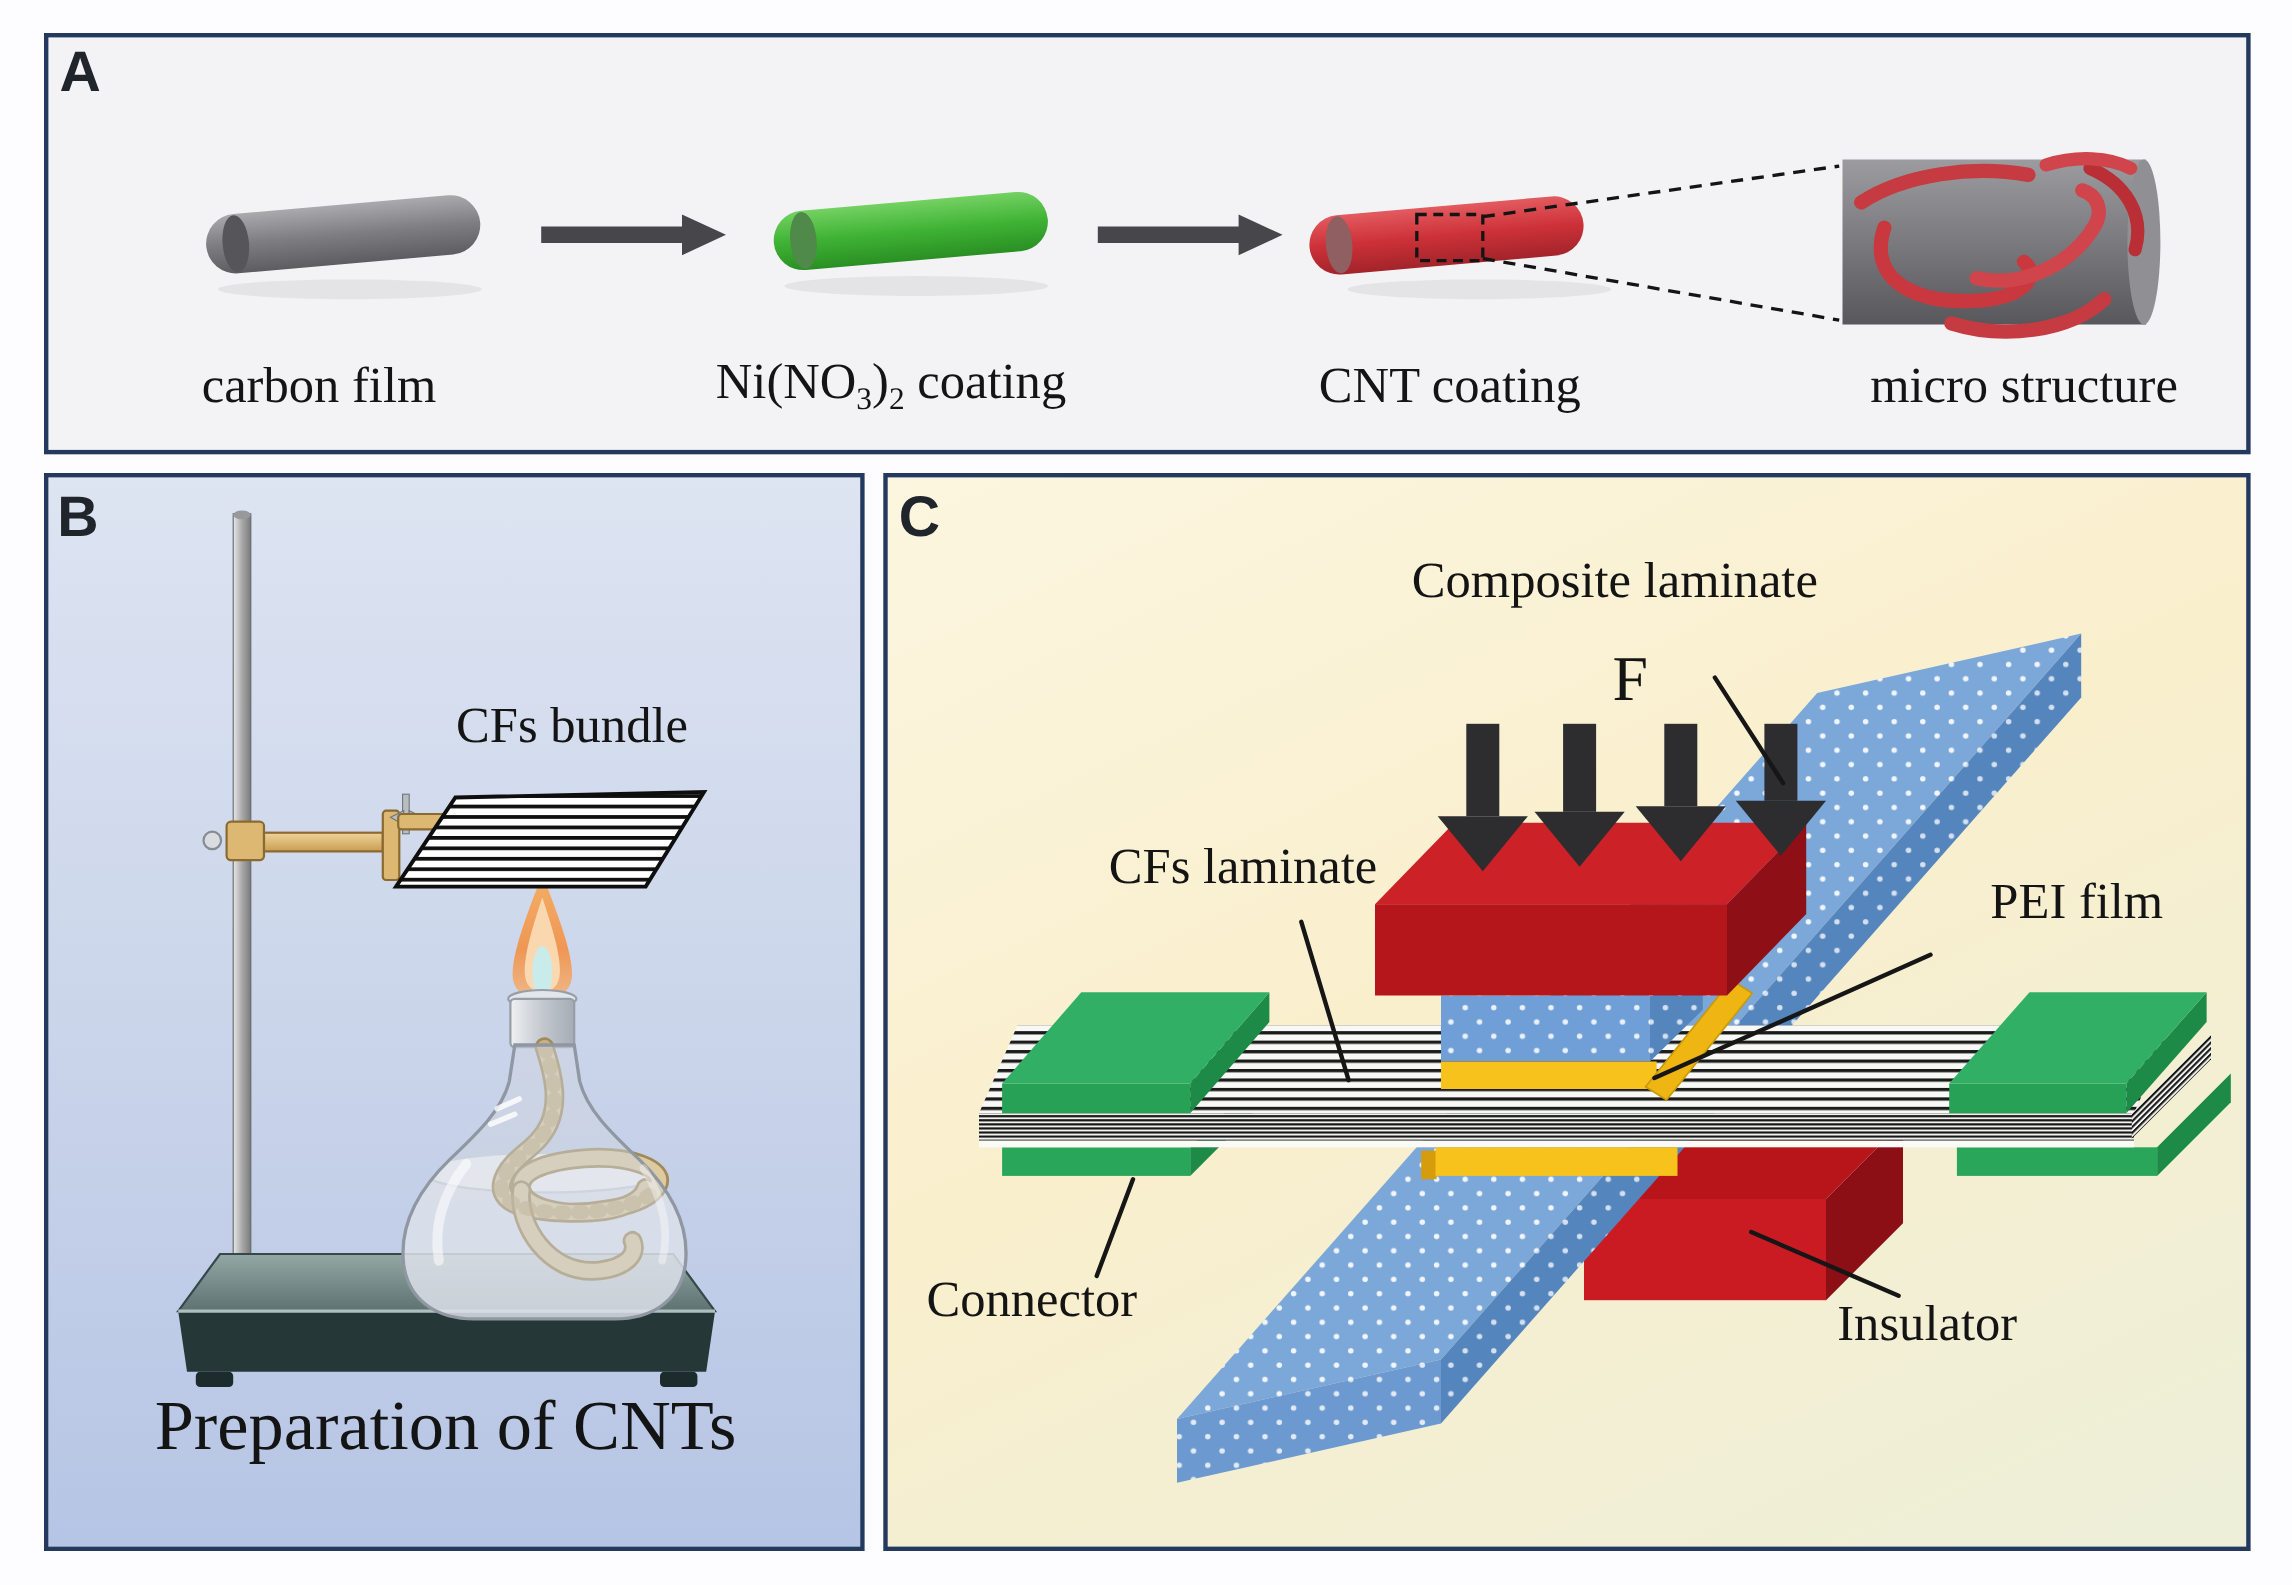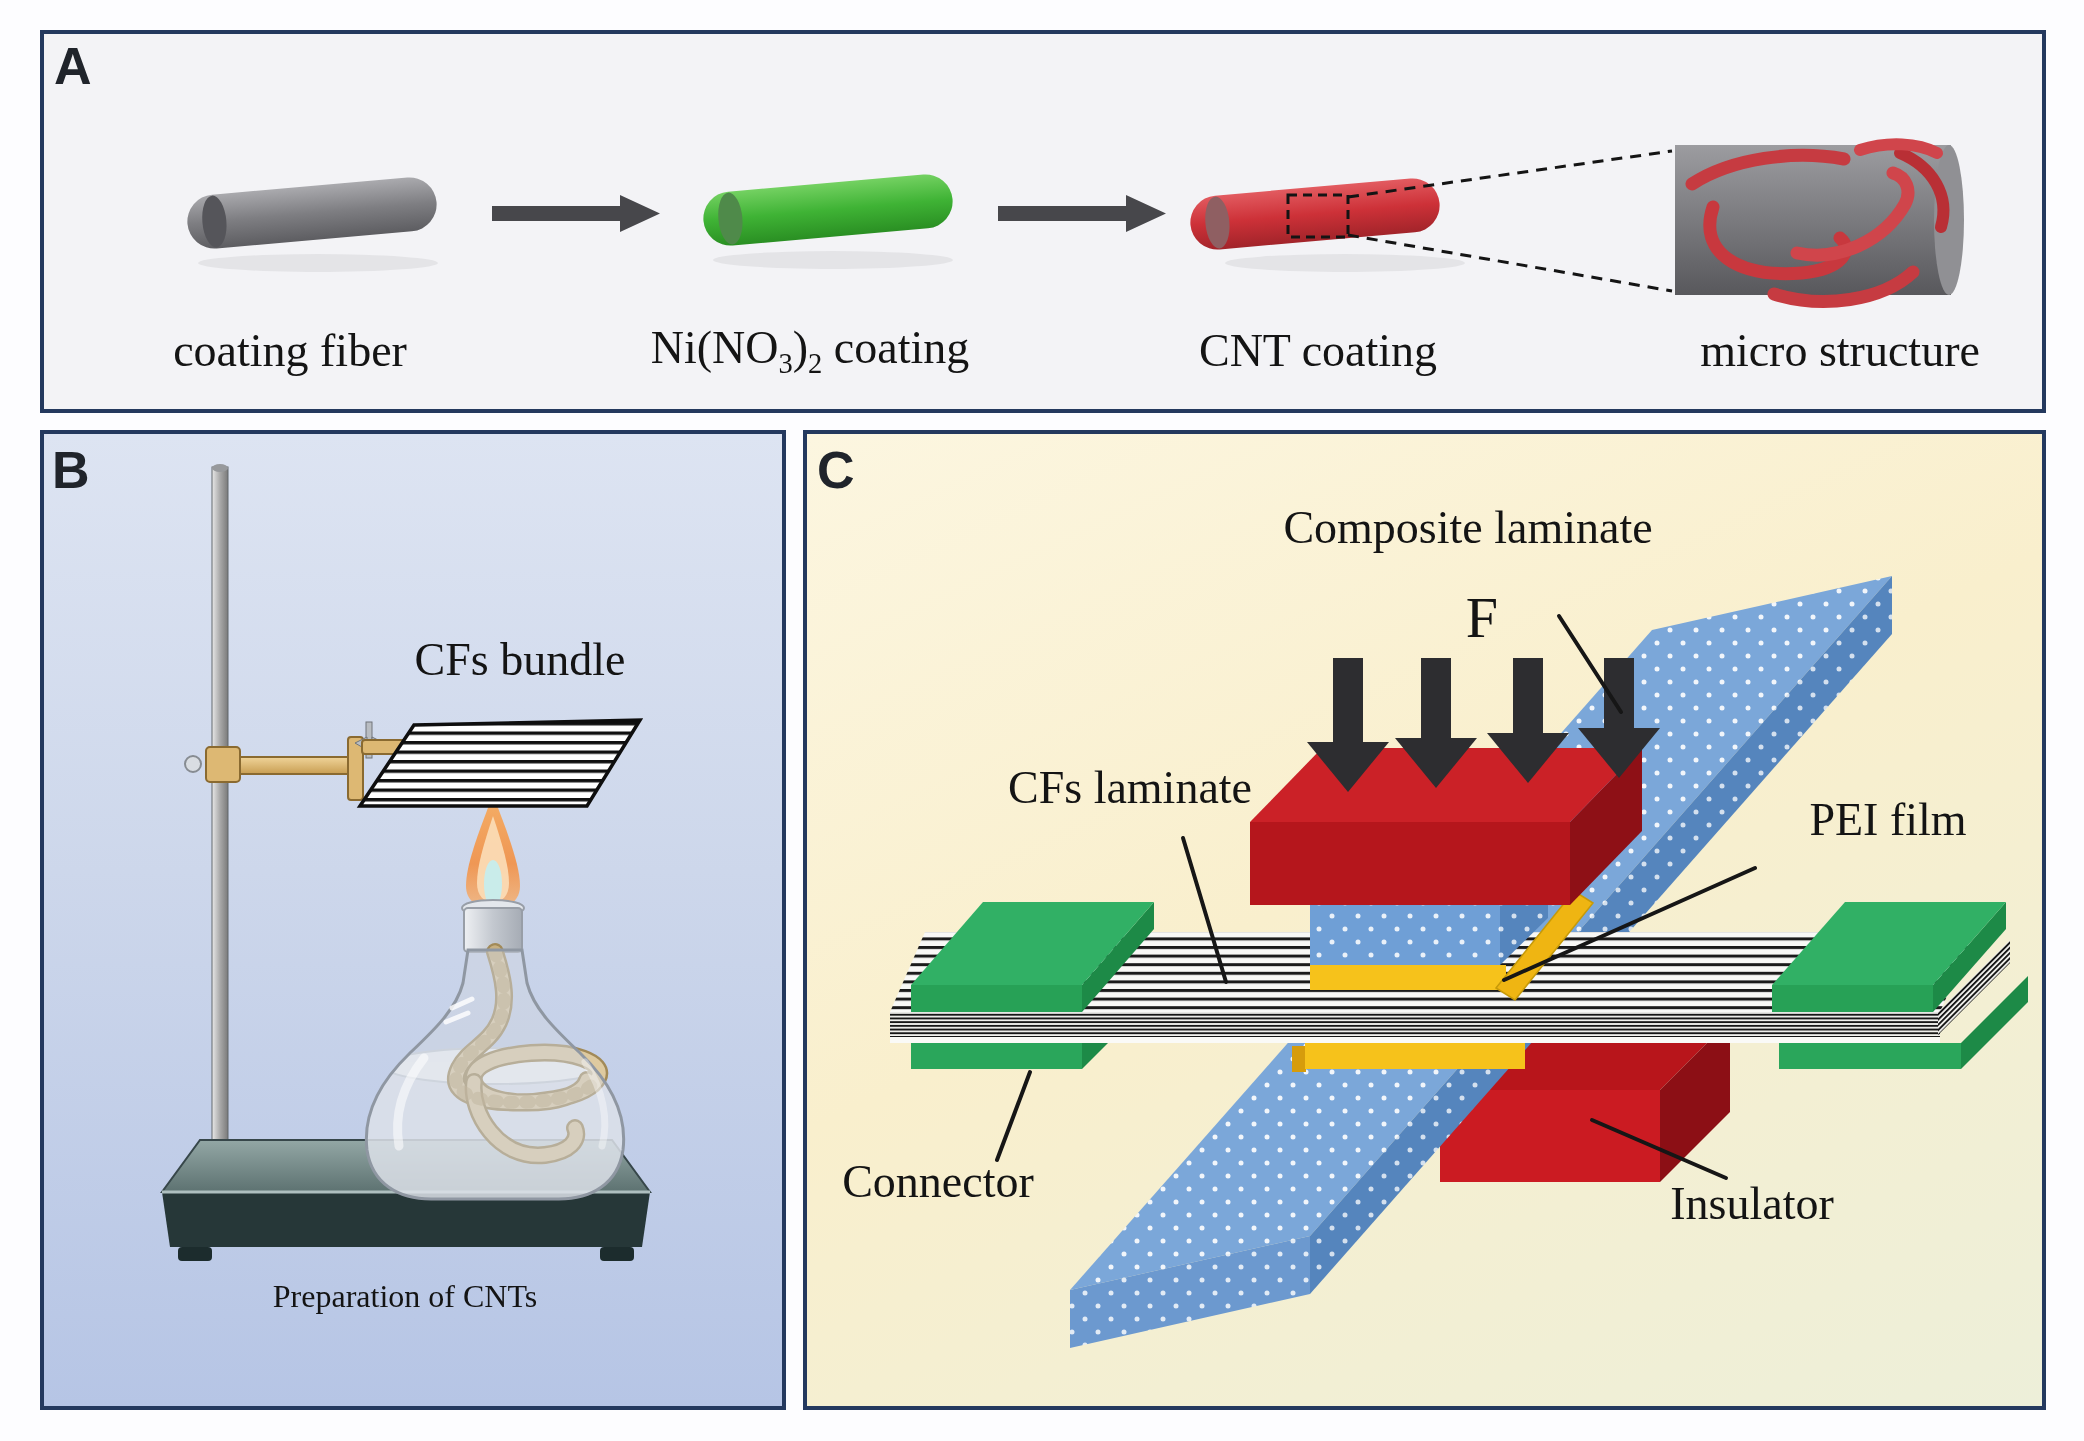--- a/index.html
+++ b/index.html
@@ -11,21 +11,21 @@
            background:linear-gradient(180deg,#dde4f2 0%,#cdd7eb 45%,#b6c5e5 100%);}
   .panel-c{left:803px;top:430px;width:1243px;height:980px;
            background:linear-gradient(155deg,#fcf6e0 0%,#f9efcd 45%,#edefd9 100%);}
   .panel svg{position:absolute;left:0;top:0;}
   .letter{position:absolute;font-family:"Liberation Sans","DejaVu Sans",sans-serif;
           font-weight:700;font-size:52px;color:#20242b;line-height:1;}
   .lbl{position:absolute;transform:translate(-50%,-50%);font-size:46px;color:#141414;
        white-space:nowrap;line-height:1.15;text-align:center;}
   .lbl sub{font-size:0.62em;}
   .lbl.force{font-size:58px;}
-  .lbl.caption{font-size:32px;text-align:center;}
+  .lbl.caption{font-size:64px;text-align:center;}
 </style>
 </head>
 <body>
 
 <div class="page">
 
   <section class="panel panel-a">
     <svg width="1998" height="375" viewBox="44 34 1998 375">
       <defs>
         <linearGradient id="gGray" x1="0" y1="0" x2="0" y2="1">
@@ -85,21 +85,21 @@
           <path d="M1713,207 C1698,252 1737,278 1802,273 C1843,269 1854,249 1840,238" stroke="#c8383e" stroke-width="13"></path>
           <path d="M1797,253 C1838,262 1884,241 1905,204 C1912,190 1906,177 1893,173" stroke="#d0454b" stroke-width="13"></path>
           <path d="M1900,153 C1933,167 1950,196 1941,227" stroke="#b92f35" stroke-width="12"></path>
           <path d="M1774,294 C1822,309 1882,301 1913,272" stroke="#c63b41" stroke-width="13"></path>
           <path d="M1860,150 C1888,141 1918,143 1937,153" stroke="#d0454b" stroke-width="12"></path>
         </g>
       </g>
     </svg>
 
     <div class="letter" style="left:10px;top:6px;">A</div>
-    <div class="lbl" style="left:246px;top:317px;">coating fiber</div>
+    <div class="lbl" style="left:246px;top:317px;">carbon film</div>
     <div class="lbl" style="left:766px;top:317px;"><span>Ni(NO</span><sub>3</sub><span>)</span><sub>2</sub><span> coating</span></div>
     <div class="lbl" style="left:1274px;top:317px;">CNT coating</div>
     <div class="lbl" style="left:1796px;top:317px;">micro structure</div>
   </section>
 
   <section class="panel panel-b">
     <svg width="738" height="972" viewBox="44 434 738 972">
       <defs>
         <linearGradient id="gRod" x1="0" y1="0" x2="1" y2="0">
           <stop offset="0" stop-color="#e8e8e8"></stop>

